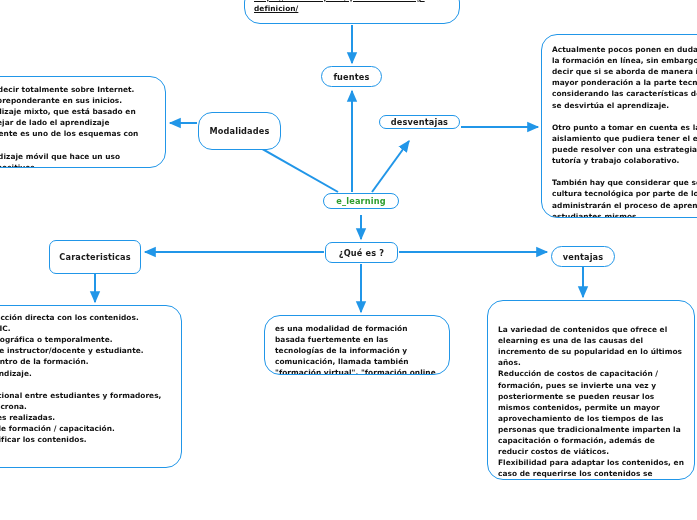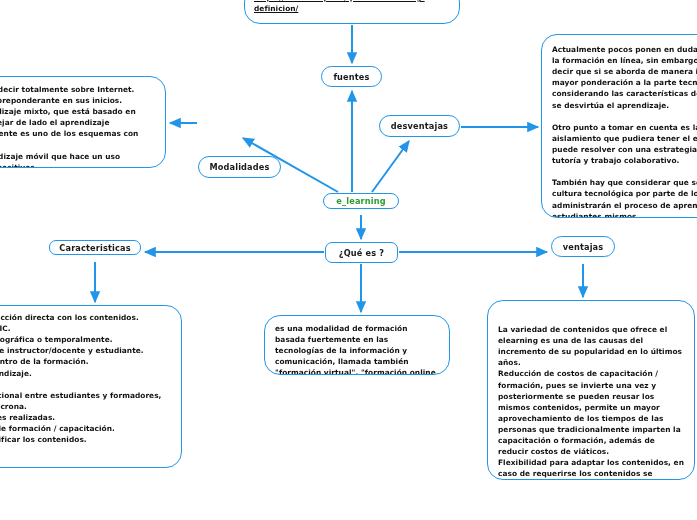--- a/index.html
+++ b/index.html
@@ -103,26 +103,26 @@
   }
   #box-fuente-url .inner {
     text-decoration: underline;
     color: #111111;
     font-size: 7.4px;
     line-height: 1.5;
   }
 
   
   #node-fuentes      { left: 321px; top: 66px;  width: 61px; height: 21px; }
-  #node-modalidades  { left: 198px; top: 112px; width: 83px; height: 22px; margin-top: 44px; }
-  #node-desventajas  { left: 379px; top: 115px; width: 81px; height: 22px; }
+  #node-modalidades  { left: 198px; top: 112px; width: 83px; height: 38px; }
+  #node-desventajas  { left: 379px; top: 115px; width: 81px; height: 14px; }
   #node-elearning    { left: 323px; top: 193px; width: 76px; height: 16px; }
-  #node-caracteristicas { left: 49px; top: 240px; width: 92px; height: 15px; border-radius: 7px; }
+  #node-caracteristicas { left: 49px; top: 240px; width: 92px; height: 34px; border-radius: 7px; }
   #node-quees        { left: 325px; top: 242px; width: 73px; height: 21px; border-radius: 7px; }
-  #node-ventajas     { left: 551px; top: 236px; width: 64px; height: 21px; }
+  #node-ventajas     { left: 551px; top: 246px; width: 64px; height: 21px; }
 </style>
 </head>
 <body>
 
 <div id="canvas">
 
   <svg id="edges" viewBox="0 0 697 520" width="697" height="520">
     <defs>
       <marker id="arrow" markerWidth="7" markerHeight="7" refX="5.4" refY="3" orient="auto" markerUnits="strokeWidth">
         <path d="M0,0.4 L6,3 L0,5.6 Z" fill="#2196e8"></path>

